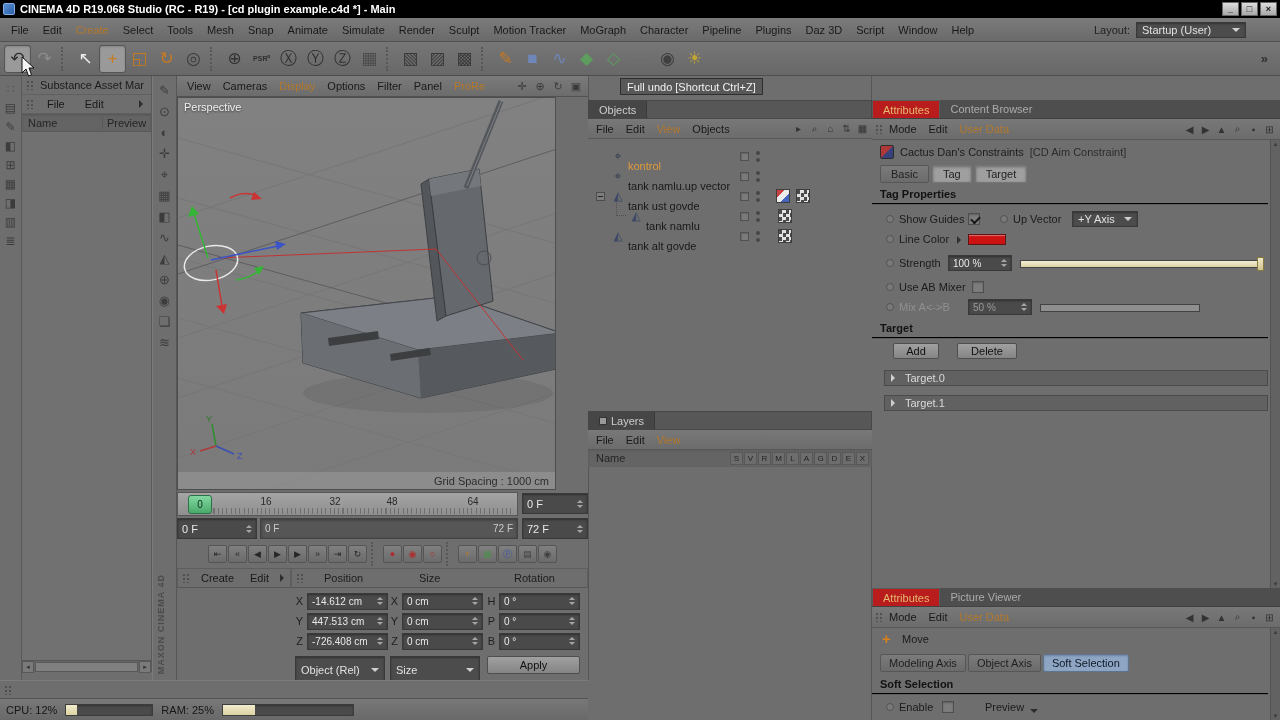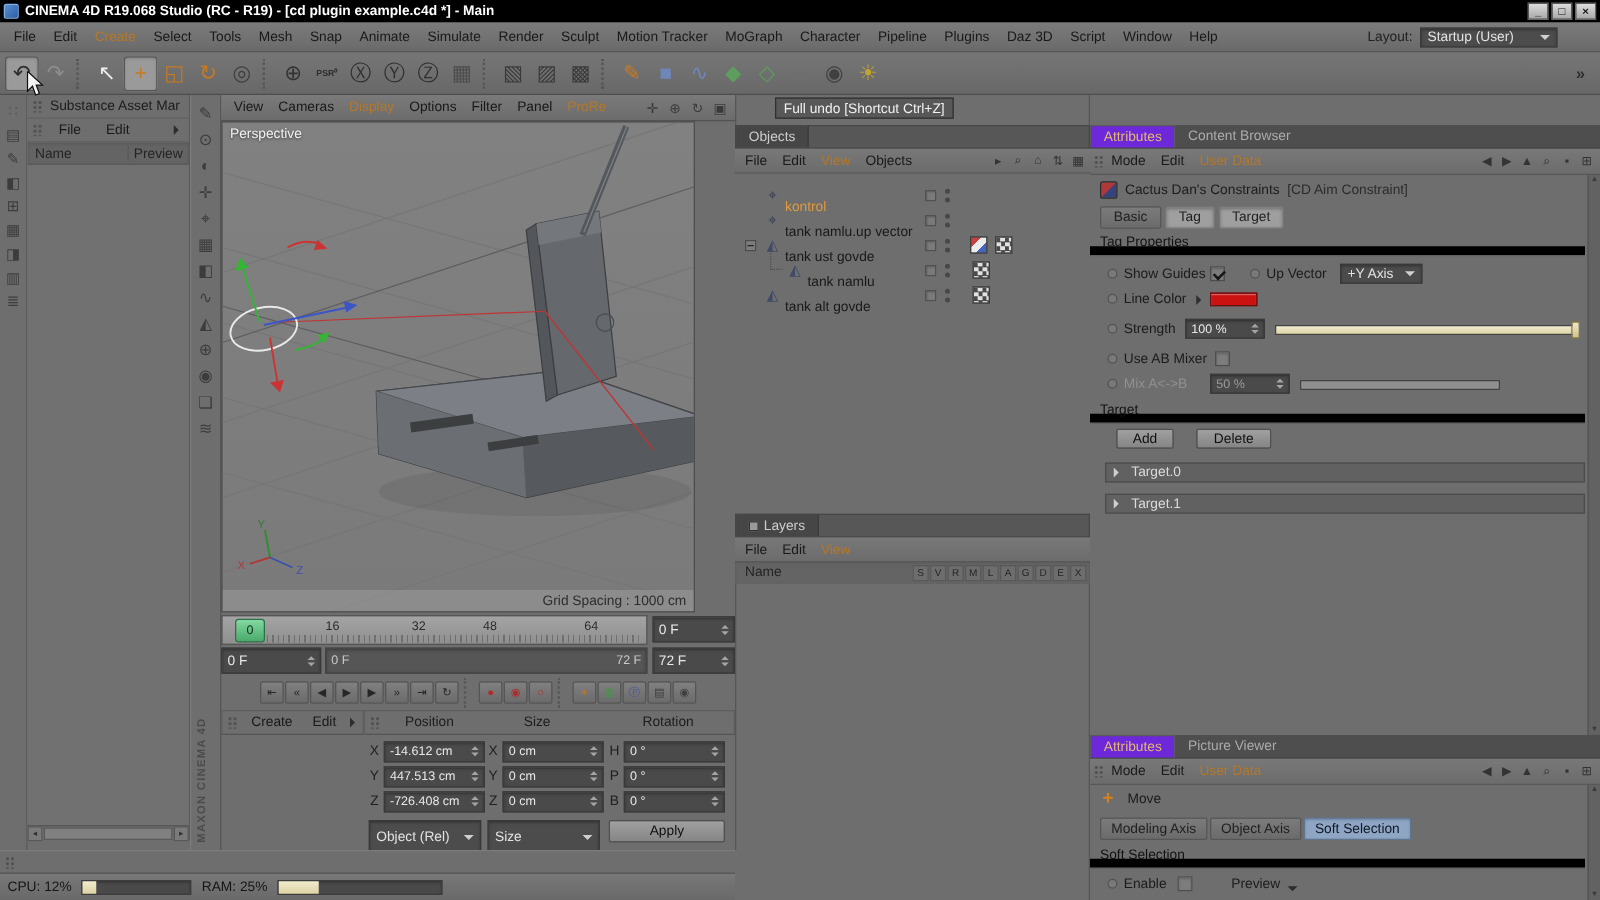--- a/index.html
+++ b/index.html
@@ -126,33 +126,33 @@
 .lay-cols .nm{flex:1;padding-left:6px;}
 .lcol{width:13px;height:13px;margin-right:1px;background:#6d6d6d;border:1px solid #585858;font-size:8px;display:flex;align-items:center;justify-content:center;color:#242424;}
 
 
 .tooltip{position:absolute;left:620px;top:78px;height:17px;background:#585858;border:1px solid #2f2f2f;color:#f1f1f1;display:flex;align-items:center;padding:0 6px;z-index:60;white-space:nowrap;}
 .cursor{position:absolute;left:21px;top:57px;z-index:100;}
 
 
 .am-tabs{position:absolute;left:872px;width:408px;height:19px;background:#4e4e4e;border-bottom:1px solid #424242;display:flex;align-items:flex-end;}
 .amtab{height:18px;display:flex;align-items:center;padding:0 10px;gap:4px;}
-.amtab.on{background:#6d28d9;color:#e3b96f;border:1px solid #5a5a5a;border-bottom:none;margin-top:44px;}
+.amtab.on{background:#b91c1c;color:#e3b96f;border:1px solid #5a5a5a;border-bottom:none;margin-top:44px;}
 .amtab.off{color:#ababab;}
 .am-menu{position:absolute;left:872px;width:408px;height:21px;background:linear-gradient(#787878,#6c6c6c);border-bottom:1px solid #585858;display:flex;align-items:center;padding:0 3px;}
 .am-menu .menu-item{padding:2px 6px;}
 .am-menu .micons{margin-left:auto;display:flex;gap:1px;}
 .am-body{position:absolute;left:872px;width:408px;background:#6e6e6e;}
 .am-title{position:absolute;left:0;top:2px;height:19px;display:flex;align-items:center;gap:6px;padding-left:8px;}
 .tag-icon{width:14px;height:14px;border-radius:2px;background:linear-gradient(135deg,#b03838 45%,#35427c 55%);border:1px solid #2b2b2b;}
 .am-sub{color:#2c2c2c;}
 .stabs{position:absolute;left:8px;top:25px;display:flex;gap:3px;}
 .stab{padding:2px 10px;background:linear-gradient(#7b7b7b,#6b6b6b);border:1px solid #565656;border-radius:2px;color:#1f1f1f;}
 .stab.on{background:#9f9f9f;box-shadow:inset 0 1px 3px #6b6b6b;border-color:#767676;}
-.sechdr{position:absolute;left:0;right:12px;height:16px;font-weight:normal;color:#121212;padding-left:8px;border-bottom:7px solid #000000;box-shadow:0 1px 0 #5f5f5f;}
+.sechdr{position:absolute;left:0;right:12px;height:16px;font-weight:bold;color:#121212;padding-left:8px;border-bottom:1px solid #000000;box-shadow:0 1px 0 #5f5f5f;}
 .prow{position:absolute;left:0;right:12px;height:19px;}
 .pdot{position:absolute;top:5px;width:8px;height:8px;border:1px solid #535353;border-radius:50%;background:#797979;}
 .plab{position:absolute;top:3px;color:#1b1b1b;white-space:nowrap;}
 .plab.dis{color:#909090;}
 .chk{position:absolute;top:3px;width:12px;height:12px;background:#7d7d7d;border:1px solid #4e4e4e;box-shadow:inset 0 1px 2px #5e5e5e;}
 .chk.checked::after{content:"";display:block;width:7px;height:4px;border-left:2px solid #161616;border-bottom:2px solid #161616;transform:rotate(-45deg);margin:2px 0 0 2px;}
 .tri-r{position:absolute;top:6px;width:0;height:0;border:4px solid transparent;border-left-color:#2e2e2e;}
 .swatch{position:absolute;top:4px;width:38px;height:11px;border:1px solid #5e1414;box-shadow:inset 0 1px 1px rgba(255,255,255,.4);}
 .pfield{position:absolute;top:1px;width:64px;height:16px;font-size:10px;}
 .pfield.dis{color:#9a9a9a;}

